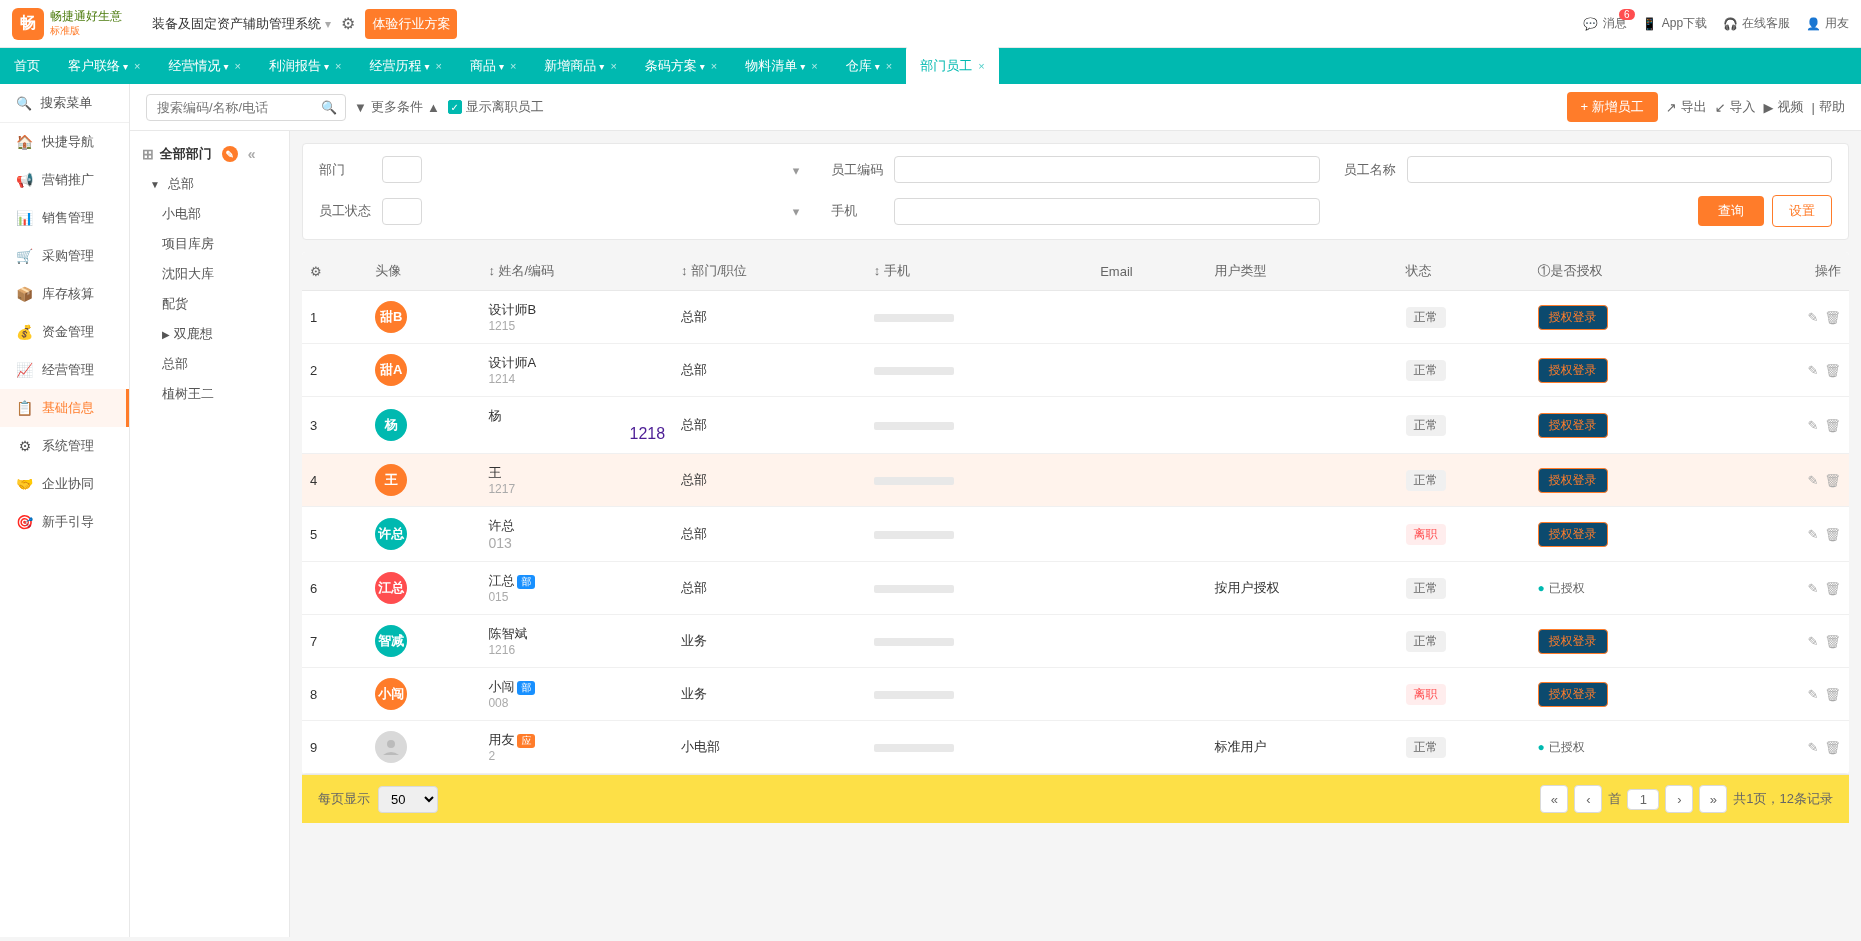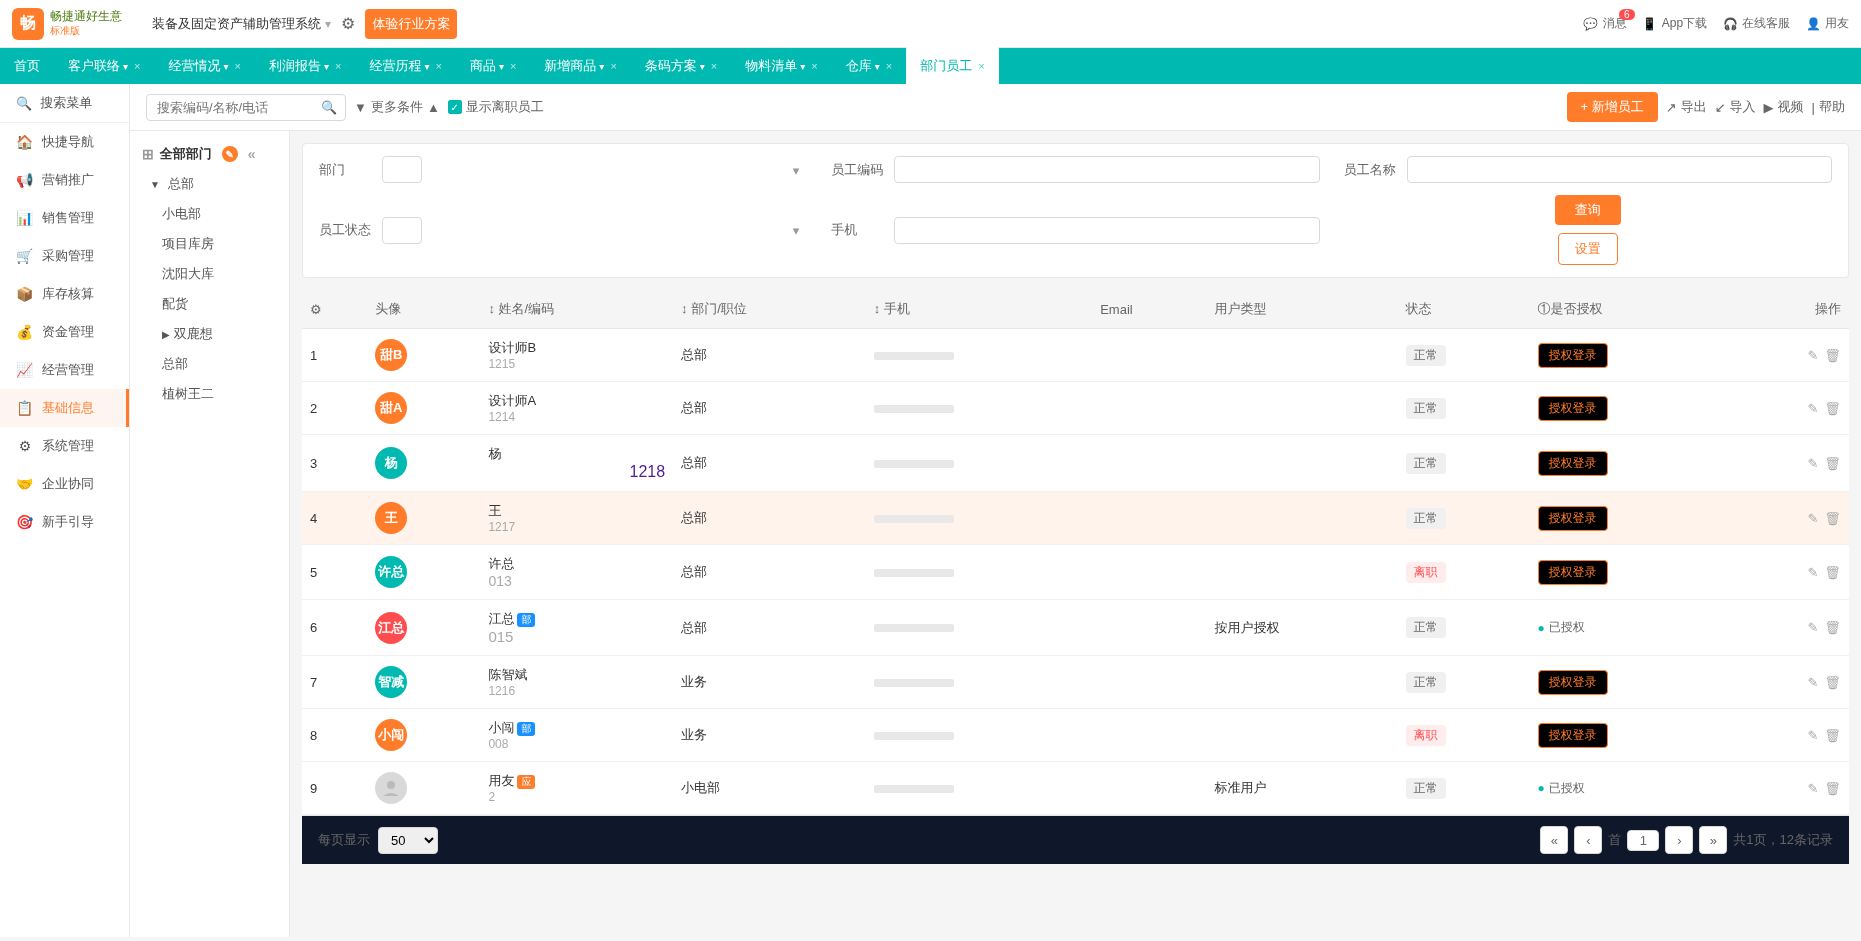--- a/index.html
+++ b/index.html
@@ -63,43 +63,43 @@
     .table-area { flex: 1; overflow: auto; padding: 12px; background: #f5f5f5; }
 
     
     .filter-form { background: #fff; border: 1px solid #e8e8e8; border-radius: 4px; padding: 12px 16px; margin-bottom: 12px; display: grid; grid-template-columns: 1fr 1fr 1fr; gap: 12px 24px; align-items: center; }
     .form-row { display: flex; align-items: center; gap: 8px; }
     .form-label { color: #666; font-size: 13px; white-space: nowrap; min-width: 55px; }
     .form-input { border: 1px solid #d9d9d9; border-radius: 4px; padding: 5px 10px; font-size: 13px; flex: 1; outline: none; background: #fff; }
     .form-select { border: 1px solid #d9d9d9; border-radius: 4px; padding: 5px 28px 5px 10px; font-size: 13px; flex: 1; outline: none; background: #fff; appearance: none; position: relative; }
     .select-wrapper { flex: 1; position: relative; }
     .select-wrapper::after { content: '▾'; position: absolute; right: 8px; top: 50%; transform: translateY(-50%); color: #999; pointer-events: none; }
-    .form-btns { display: flex; gap: 8px; align-items: center; justify-content: flex-end; flex-direction: column; }
+    .form-btns { display: flex; gap: 8px; align-items: center; justify-content: flex-end; }
     .query-btn { background: #ff7c2a; color: #fff; border: none; border-radius: 4px; padding: 6px 20px; cursor: pointer; font-size: 13px; }
     .set-btn { background: #fff; color: #ff7c2a; border: 1px solid #ff7c2a; border-radius: 4px; padding: 6px 16px; cursor: pointer; font-size: 13px; }
 
     
     .data-table { width: 100%; border-collapse: collapse; background: #fff; border-radius: 4px; overflow: hidden; }
     .data-table th { background: #f5f5f5; padding: 10px 8px; text-align: left; font-weight: normal; color: #666; font-size: 13px; border-bottom: 1px solid #e8e8e8; white-space: nowrap; }
     .data-table td { padding: 10px 8px; border-bottom: 1px solid #f0f0f0; font-size: 13px; color: #333; vertical-align: middle; }
     .data-table tr.highlighted { background: #fff3ec; }
     .avatar { width: 32px; height: 32px; border-radius: 50%; display: flex; align-items: center; justify-content: center; color: #fff; font-size: 13px; font-weight: bold; }
     .status-normal { background: #f0f0f0; color: #666; border-radius: 4px; padding: 2px 8px; font-size: 12px; display: inline-block; }
     .status-leave { background: #ffeded; color: #ff4d4f; border-radius: 4px; padding: 2px 8px; font-size: 12px; display: inline-block; }
-    .auth-btn { border: 1px solid #ff7c2a; color: #ff7c2a; background: #000000; border-radius: 4px; padding: 3px 10px; cursor: pointer; font-size: 12px; }
+    .auth-btn { border: 1px solid #ff7c2a; color: #ff7c2a; background: #0c4a6e; border-radius: 4px; padding: 3px 10px; cursor: pointer; font-size: 12px; }
     .auth-granted { color: #666; font-size: 12px; display: flex; align-items: center; gap: 4px; }
     .auth-dot { color: #00b9b0; }
     .edit-icon { color: #aaa; cursor: pointer; margin-right: 6px; }
     .del-icon { color: #aaa; cursor: pointer; }
     .user-tag { background: #ff7c2a; color: #fff; border-radius: 3px; padding: 0 4px; font-size: 10px; margin-left: 3px; display: inline-block; }
     .user-tag-blue { background: #1890ff; color: #fff; border-radius: 3px; padding: 0 4px; font-size: 10px; margin-left: 3px; display: inline-block; }
     .ph-bar { background: #e8e8e8; border-radius: 2px; height: 8px; width: 80px; display: inline-block; }
 
     
-    .table-footer { background: #0f172a; padding: 10px 16px; display: flex; align-items: center; gap: 8px; border-top: 1px solid #e8e8e8; font-size: 13px; color: #666; }
+    .table-footer { background: #fde047; padding: 10px 16px; display: flex; align-items: center; gap: 8px; border-top: 1px solid #e8e8e8; font-size: 13px; color: #666; }
     .pagination { display: flex; align-items: center; gap: 6px; margin-left: auto; }
     .page-btn { width: 28px; height: 28px; border: 1px solid #d9d9d9; background: #fff; border-radius: 4px; display: flex; align-items: center; justify-content: center; cursor: pointer; color: #666; font-size: 13px; }
     .page-current { background: #fff; border: 1px solid #d9d9d9; border-radius: 4px; padding: 2px 8px; min-width: 32px; text-align: center; }
     .per-page-select { border: 1px solid #d9d9d9; border-radius: 4px; padding: 4px 8px; font-size: 13px; outline: none; }
   </style>
 </head>
 <body>
 
 <div class="top-bar">
   <div class="logo-area">
@@ -439,21 +439,21 @@
                 <td><button class="auth-btn">授权登录</button></td>
                 <td style="text-align: right;"><span class="edit-icon">✎</span><span class="del-icon">🗑</span></td>
               </tr>
               <tr>
                 <td>6</td>
                 <td>
                   <div class="avatar" style="background: rgb(255, 77, 79); color: rgb(255, 255, 255);">江总</div>
                 </td>
                 <td>
                   <div style="font-weight:500;">江总<span class="user-tag-blue">部</span></div>
-                  <div style="color:#aaa;font-size:15px;">015</div>
+                  <div style="color:#aaa;font-size:12px;">015</div>
                 </td>
                 <td>总部</td>
                 <td><span class="ph-bar"></span></td>
                 <td></td>
                 <td>按用户授权</td>
                 <td><span class="status-normal">正常</span></td>
                 <td>
                   <span class="auth-granted"><span class="auth-dot">●</span>已授权</span>
                 </td>
                 <td style="text-align: right;"><span class="edit-icon">✎</span><span class="del-icon">🗑</span></td>

